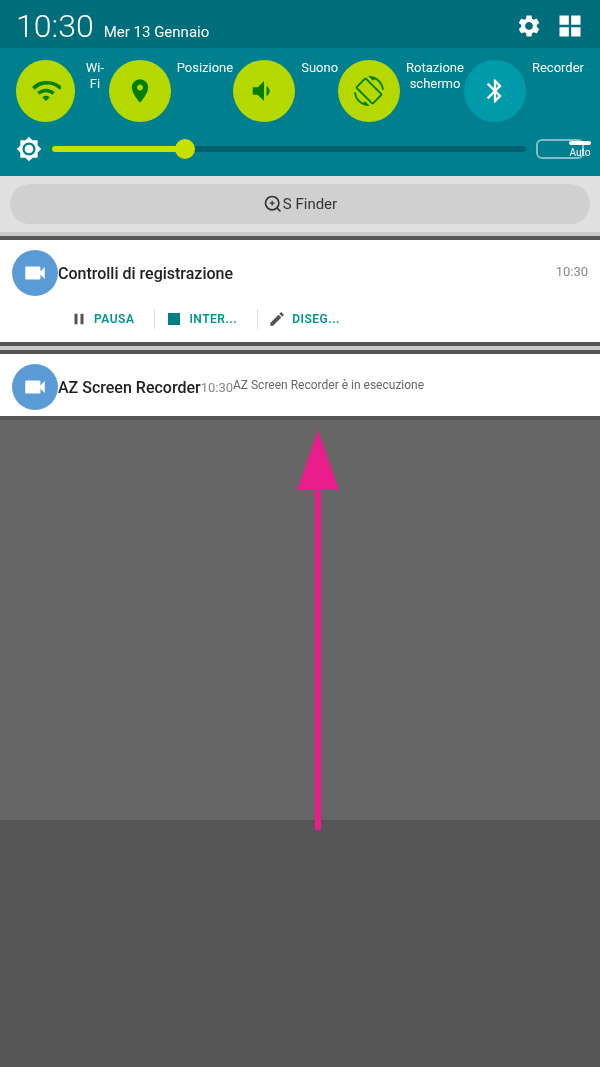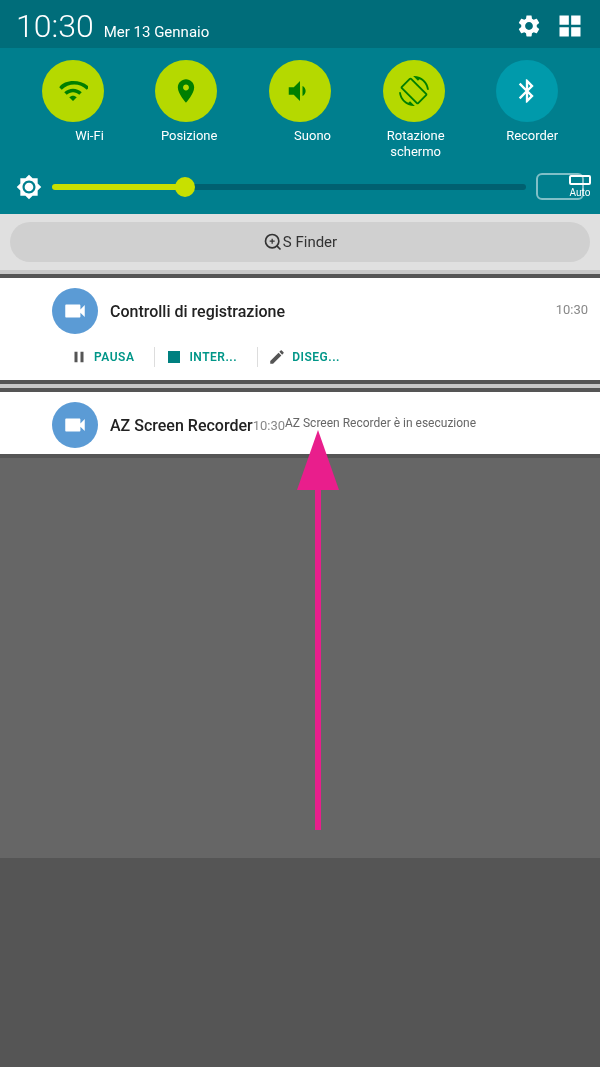--- a/index.html
+++ b/index.html
@@ -47,22 +47,22 @@
       background: #007f8e;
       padding: 12px 16px 10px 16px;
     }
     .toggle-buttons {
       display: flex;
       justify-content: space-around;
       margin-bottom: 14px;
     }
     .toggle-item {
       display: flex;
-      flex-direction: column;
-      align-items: flex-end;
+      flex-direction: row;
+      align-items: flex-start;
       gap: 6px;
       cursor: pointer;
     }
     .toggle-circle {
       width: 62px;
       height: 62px;
       border-radius: 50%;
       background: #009aab;
       display: flex;
       align-items: center;
@@ -103,21 +103,21 @@
       height: 20px;
       background: #c8e000;
       border-radius: 50%;
       position: absolute;
       top: 50%;
       left: 28%;
       transform: translate(-50%, -50%);
     }
     .auto-button {
       width: 48px;
-      height: 27px;
+      height: 20px;
       border: 2px solid rgba(255,255,255,0.5);
       border-radius: 6px;
       display: flex;
       flex-direction: column;
       align-items: center;
       justify-content: center;
       gap: 2px;
       cursor: pointer;
       padding-left: 40px;
     }
@@ -157,22 +157,21 @@
     .notif-card {
       background: white;
       margin: 4px 0;
       padding: 0;
     }
 
     .notif-header {
       display: flex;
       align-items: center;
       padding: 10px 12px 6px 12px;
-      gap: 12px;
-      margin-left: 40px;
+      gap: 0;
     }
     .notif-icon-circle {
       width: 46px;
       height: 46px;
       border-radius: 50%;
       background: #5b9bd5;
       display: flex;
       align-items: center;
       justify-content: center;
       flex-shrink: 0;

